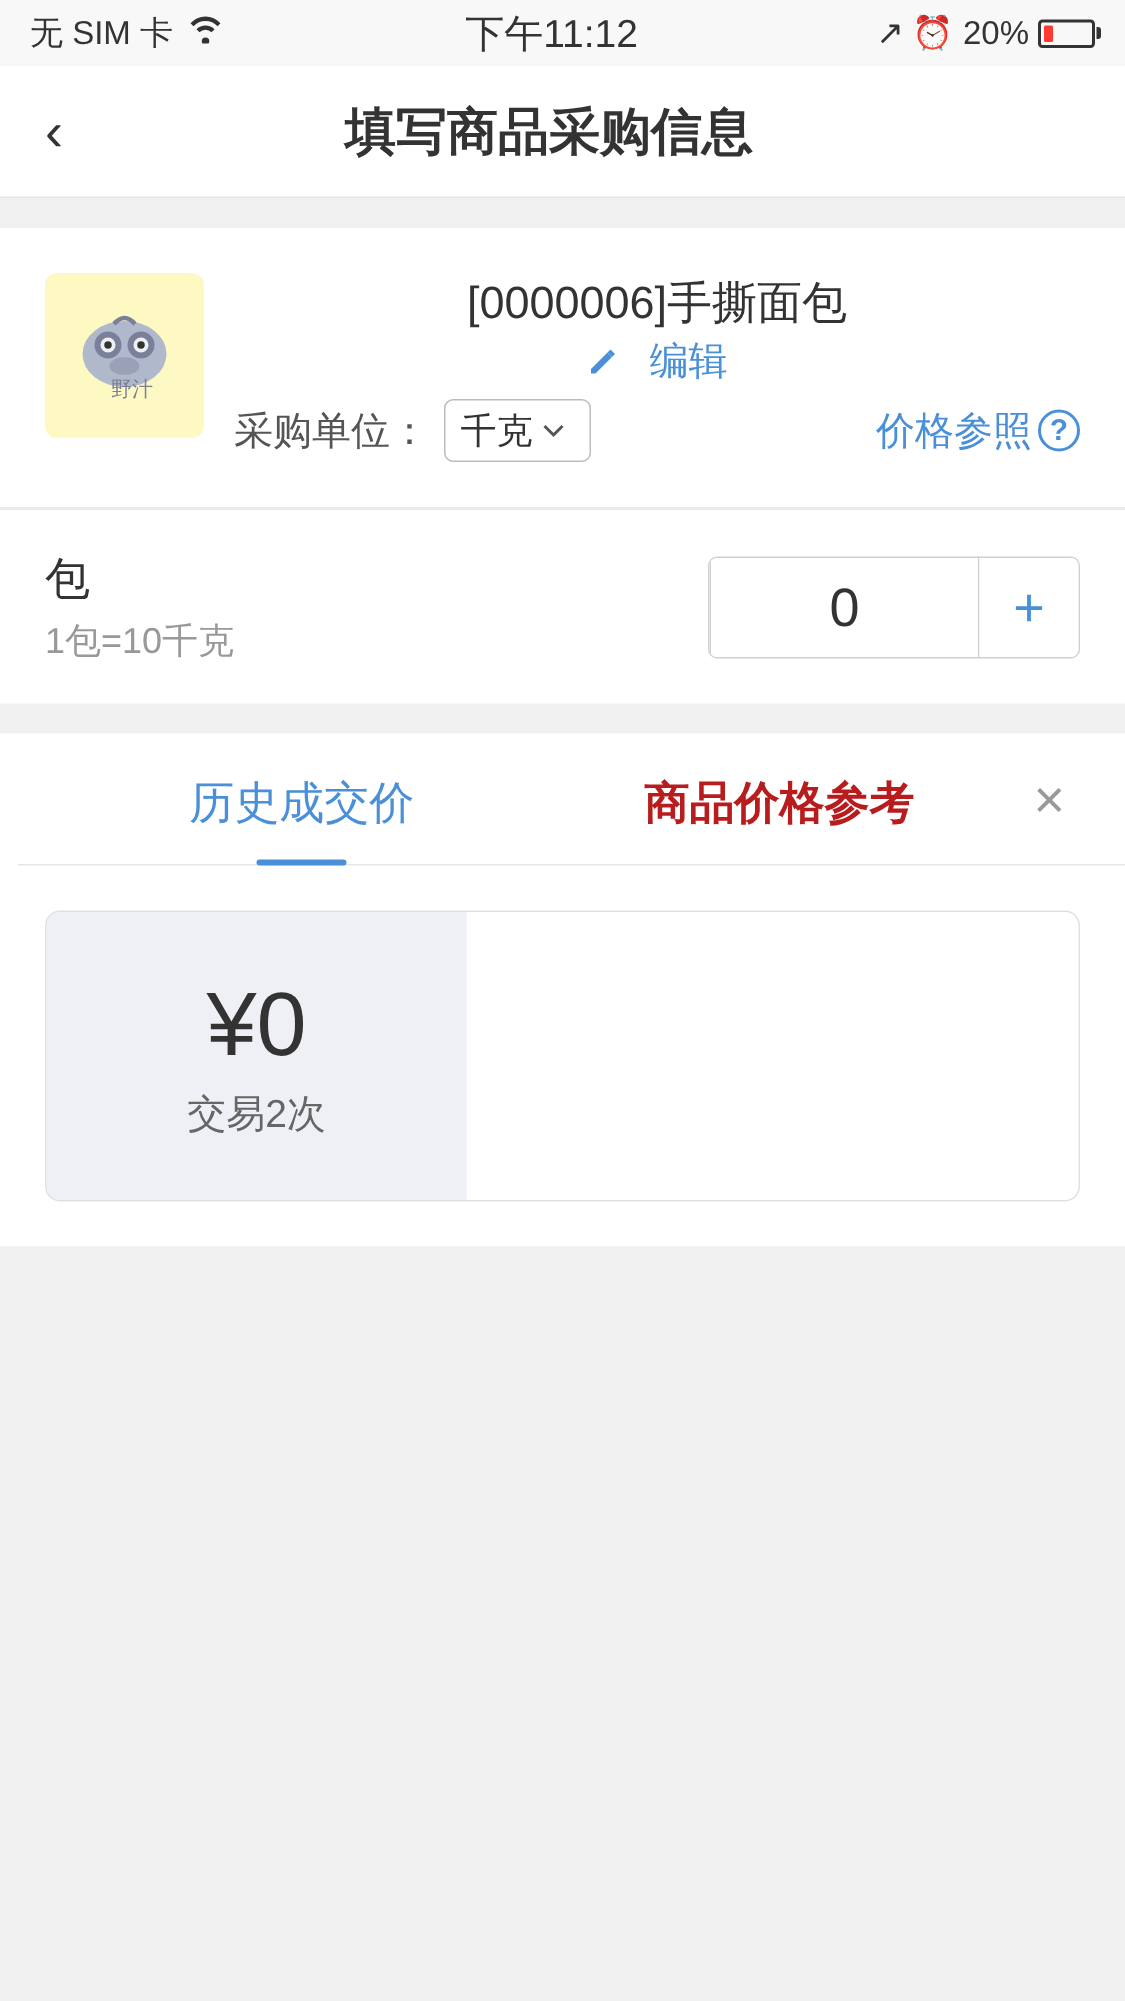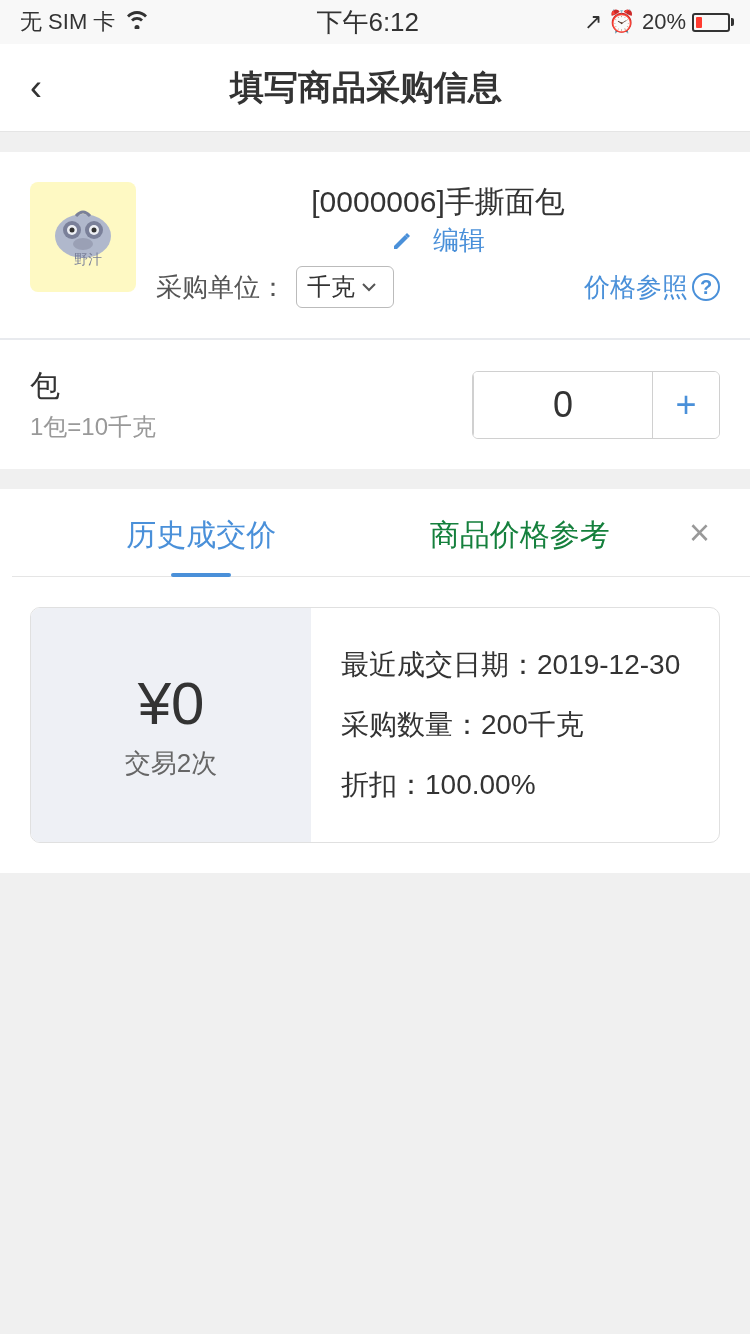--- a/index.html
+++ b/index.html
@@ -224,23 +224,24 @@
       border-bottom: 1px solid #e5e5e5;
       padding: 0 30px;
       position: relative;
       margin-left: 12px;
     }
     .tab-item {
       flex: 1;
       text-align: center;
       padding: 26px 0 20px;
       font-size: 30px;
-      color: #15803d;
+      color: #b91c1c;
       cursor: pointer;
       position: relative;
+      font-weight: bold;
     }
     .tab-item.active {
       color: #4a90d9;
       font-weight: 500;
     }
     .tab-item.active::after {
       content: '';
       position: absolute;
       bottom: -1px;
       left: 50%;
@@ -313,21 +314,21 @@
 
 <div class="status-bar">
   <div class="status-left">
     <span>无 SIM 卡</span>
     <span>
       <svg width="28" height="20" viewBox="0 0 28 20">
           <path d="M14 16a2.5 2.5 0 1 1 0 5 2.5 2.5 0 0 1 0-5zm-6-5.5a8.5 8.5 0 0 1 12 0l-2 2a5.5 5.5 0 0 0-8 0l-2-2zm-4-4A14 14 0 0 1 14 2a14 14 0 0 1 10 4.5l-2 2A11 11 0 0 0 14 5a11 11 0 0 0-8 3.5l-2-2z" fill="#333"></path>
         </svg>
     </span>
   </div>
-  <div class="status-center">下午6:12</div>
+  <div class="status-center">下午11:12</div>
   <div class="status-right">
     <span style="font-size:22px">↗</span>
     <span style="font-size:22px">⏰</span>
     <span>20%</span>
     <span class="battery-icon">
       <span class="battery-fill"></span>
     </span>
   </div>
 </div>
 
@@ -400,28 +401,17 @@
     <div class="tab-item active">历史成交价</div>
     <div class="tab-item">商品价格参考</div>
     <span class="tab-close">×</span>
   </div>
   <div class="tab-content">
     <div class="transaction-card">
       <div class="transaction-left">
         <span class="transaction-price">¥0</span>
         <span class="transaction-count">交易2次</span>
       </div>
-      <div class="transaction-right">
-        <div class="transaction-detail">
-          <span>最近成交日期：</span><span>2019-12-30</span>
-        </div>
-        <div class="transaction-detail">
-          <span>采购数量：</span><span>200千克</span>
-        </div>
-        <div class="transaction-detail">
-          <span>折扣：</span><span>100.00%</span>
-        </div>
-      </div>
     </div>
   </div>
 </div>
 
 <div class="bottom-area"></div>
 
 </body></html>

